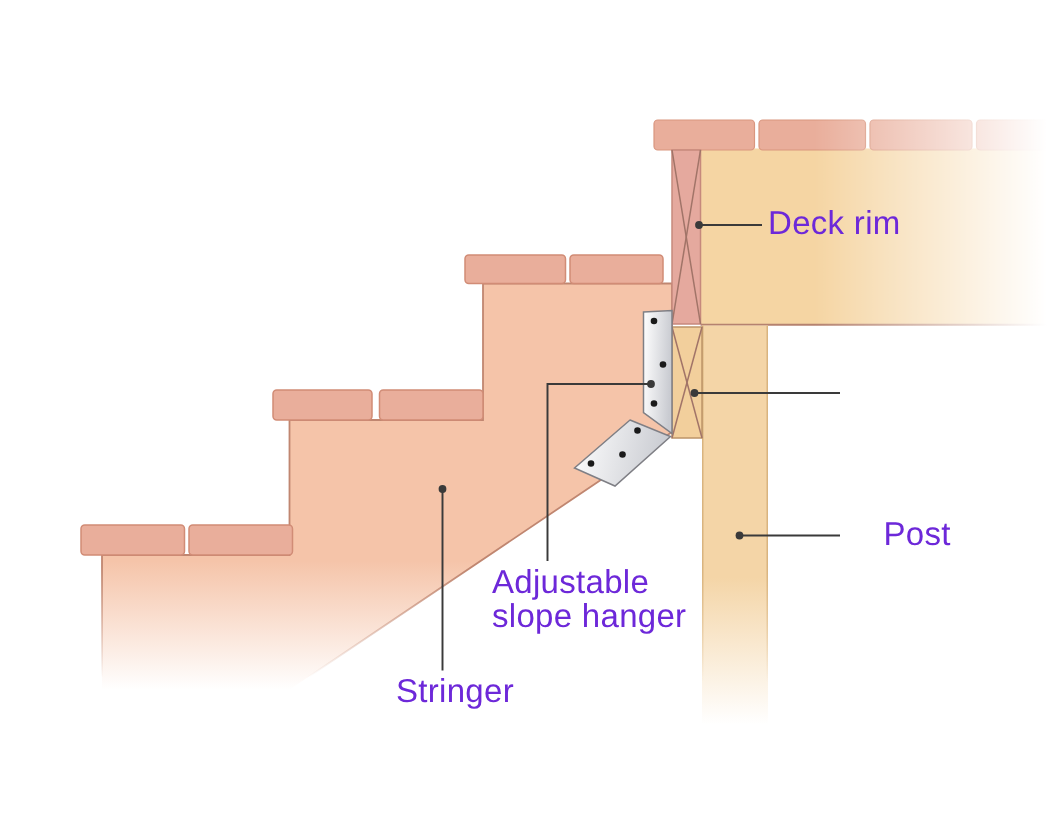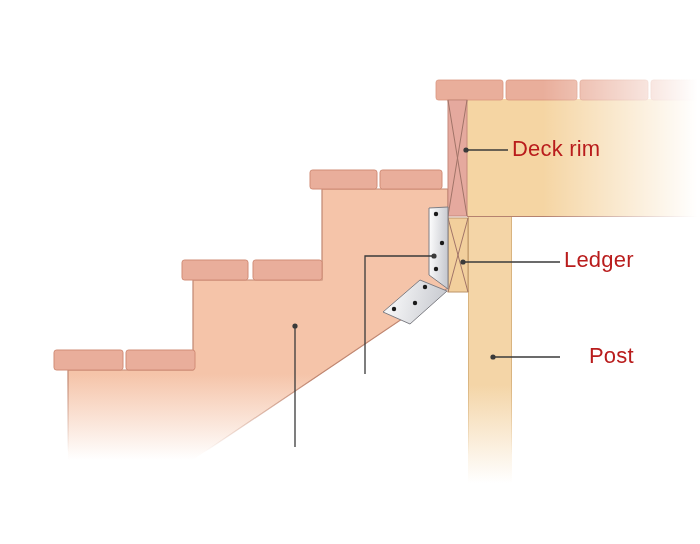--- a/index.html
+++ b/index.html
@@ -10,21 +10,21 @@
     overflow:hidden;
     font-family:"Liberation Sans", sans-serif;
   }
   svg { position:absolute; left:0; top:0; }
   .label {
     position:absolute;
     font-size:22px;
     line-height:23px;
     font-weight:500;
     letter-spacing:0.2px;
-    color:#b91c1c;
+    color:#6d28d9;
     white-space:nowrap;
     user-select:none;
   }
   .tread        { stroke:#d18c76; stroke-width:1; }
   .deck-board   { stroke:#d9967f; stroke-width:0.8; }
   .rim-board    { stroke:#c6897c; stroke-width:1; }
   .ledger-board { stroke:#bd9468; stroke-width:1; }
   .xline        { stroke:#a17468; stroke-width:1; fill:none; }
   .frame-edge   { stroke:#b5826f; stroke-width:1.2; fill:none; }
   .hanger       { stroke:#7f7f85; stroke-width:1; }
@@ -116,15 +116,19 @@
     <g fill="#3a3a3a">
       <circle cx="466" cy="150" r="2.6"></circle>
       <circle cx="463" cy="262" r="2.6"></circle>
       <circle cx="493" cy="357" r="2.6"></circle>
       <circle cx="434" cy="256" r="2.6"></circle>
       <circle cx="295" cy="326" r="2.6"></circle>
     </g>
   </svg>
 
   <div class="label" style="left:512px; top:137px;">Deck rim</div>
-  <div class="label" style="left:564px; top:248px;">Ledger</div>
   <div class="label" style="left:589px; top:344px;">Post</div>
+  <div class="label" style="left:328px; top:376px;">
+    <div>Adjustable</div>
+    <div>slope hanger</div>
+  </div>
+  <div class="label" style="left:264px; top:449px;">Stringer</div>
 </div>
 
 </body></html>

